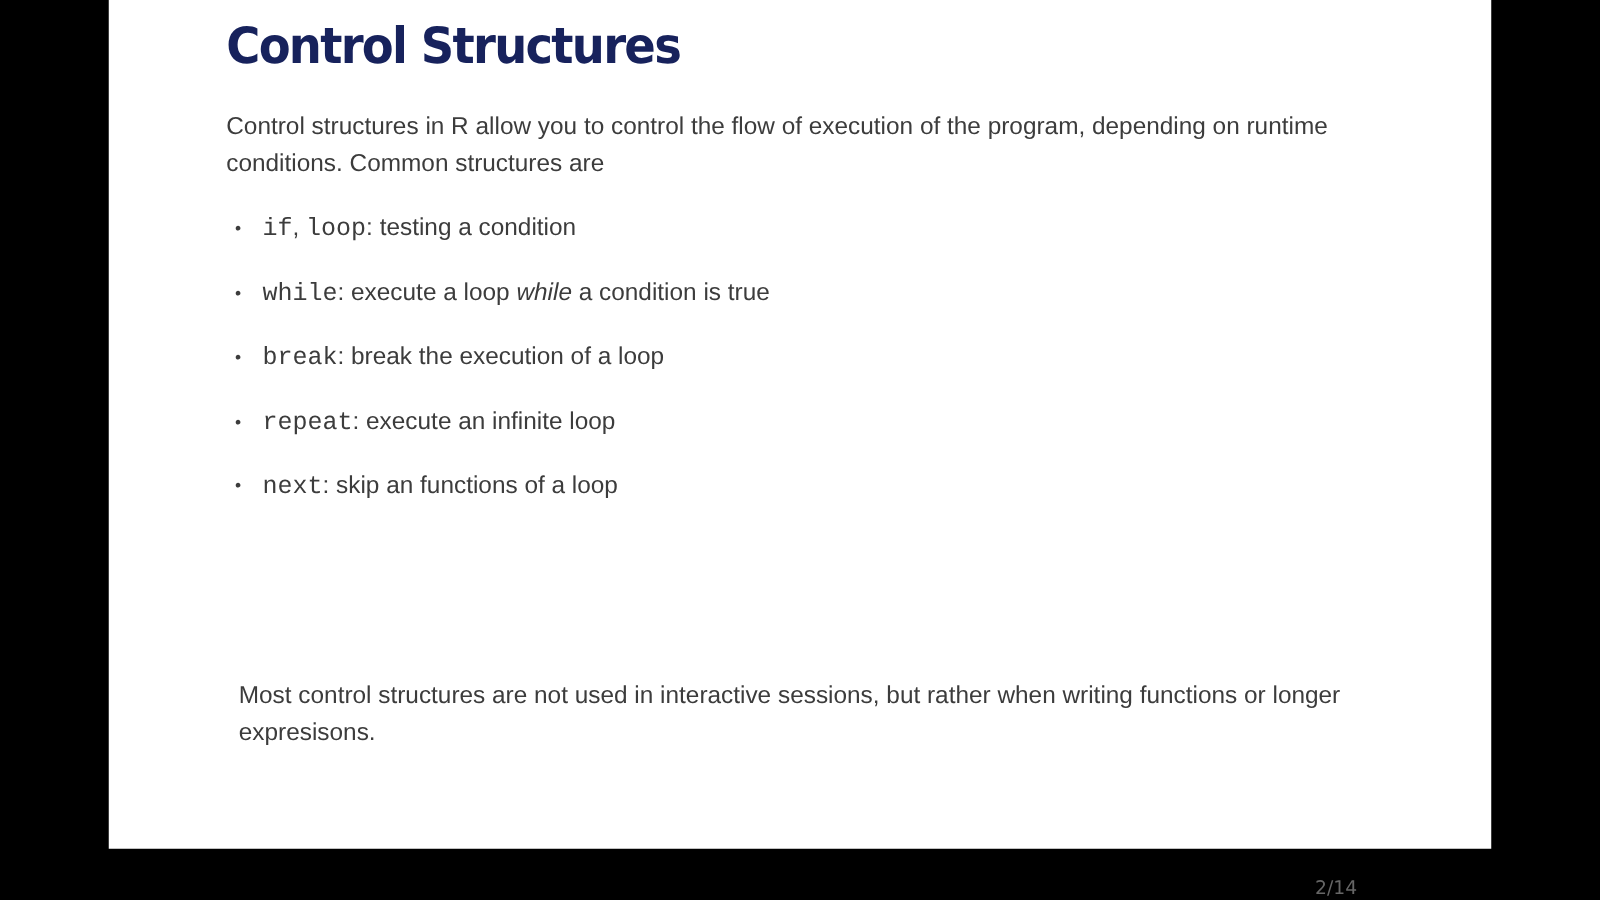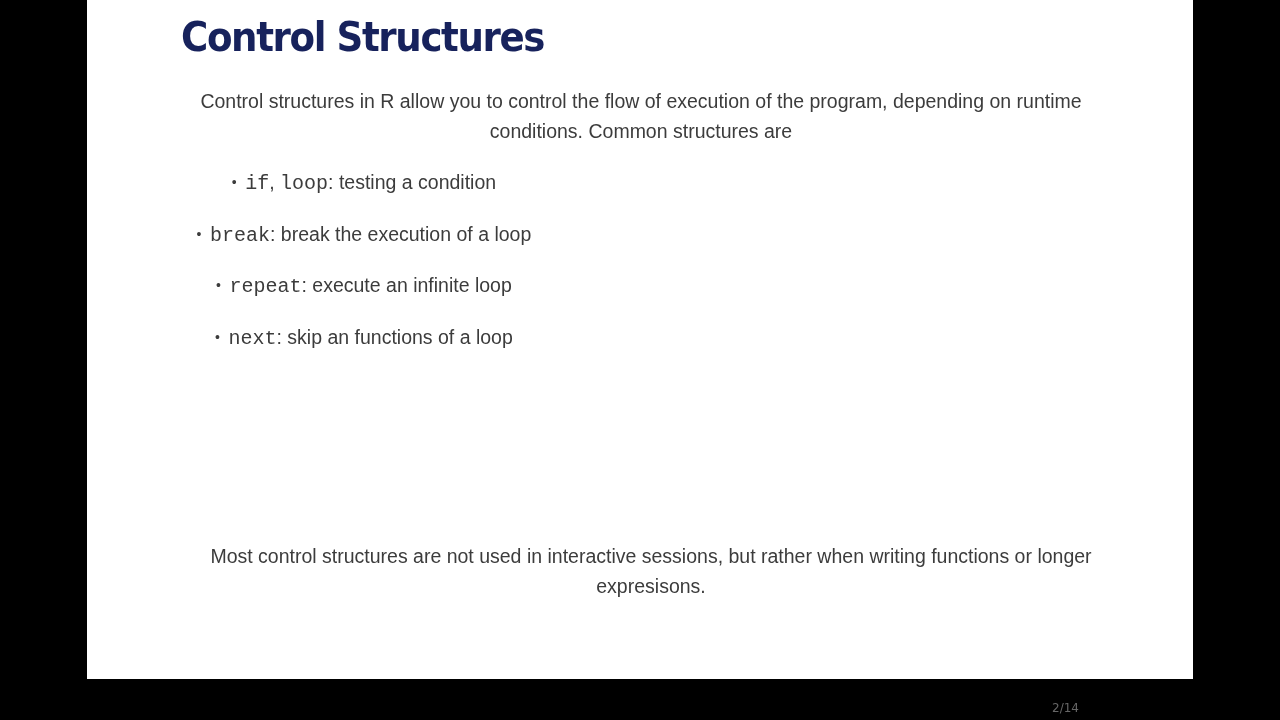--- a/index.html
+++ b/index.html
@@ -30,21 +30,20 @@
       color: #17225c;
       transform: scaleX(0.93);
       transform-origin: left center;
       white-space: nowrap;
     }
     .body-text {
       font-family: "Liberation Sans", sans-serif;
       font-size: 19.5px;
       color: #3c3c3c;
       line-height: 30px;
-      text-align: center;
     }
     .intro {
       position: absolute;
       left: 94px;
       top: 86px;
       width: 920px;
       margin: 0;
     }
     .bullets {
       position: absolute;
@@ -79,35 +78,38 @@
       left: 94px;
       top: 531px;
       width: 920px;
       margin: 10px;
     }
     .page-num {
       position: absolute;
       left: 965px;
       top: 701px;
       font-family: "DejaVu Sans", sans-serif;
-      font-size: 12px;
+      font-size: 15px;
       color: #666666;
     }
   </style>
 </head>
 <body>
 
 <div class="slide">
   <h1 class="title">Control Structures</h1>
 
   <p class="intro body-text">Control structures in R allow you to control the flow of execution of the program, depending on runtime conditions. Common structures are</p>
 
   <ul class="bullets body-text">
     <li>
       <span class="bullet-dot">•</span><code>if</code><span>, </span><code>loop</code><span>: testing a condition</span>
+    </li>
+    <li>
+      <span class="bullet-dot">•</span><code>while</code><span>: execute a loop </span><em>while</em><span> a condition is true</span>
     </li>
     <li>
       <span class="bullet-dot">•</span><code>break</code><span>: break the execution of a loop</span>
     </li>
     <li>
       <span class="bullet-dot">•</span><code>repeat</code><span>: execute an infinite loop</span>
     </li>
     <li>
       <span class="bullet-dot">•</span><code>next</code><span>: skip an functions of a loop</span>
     </li>

